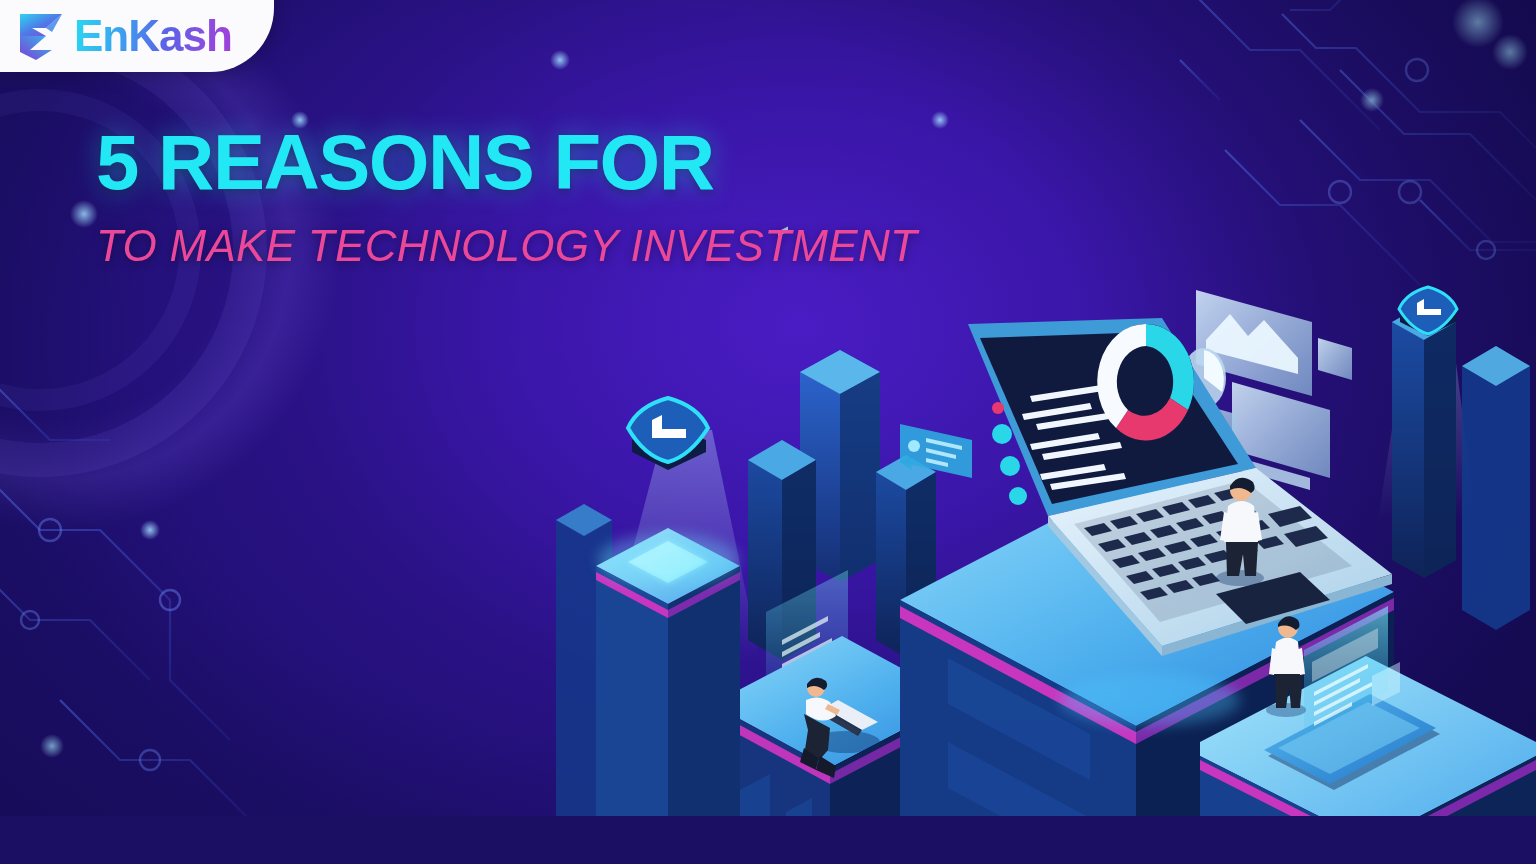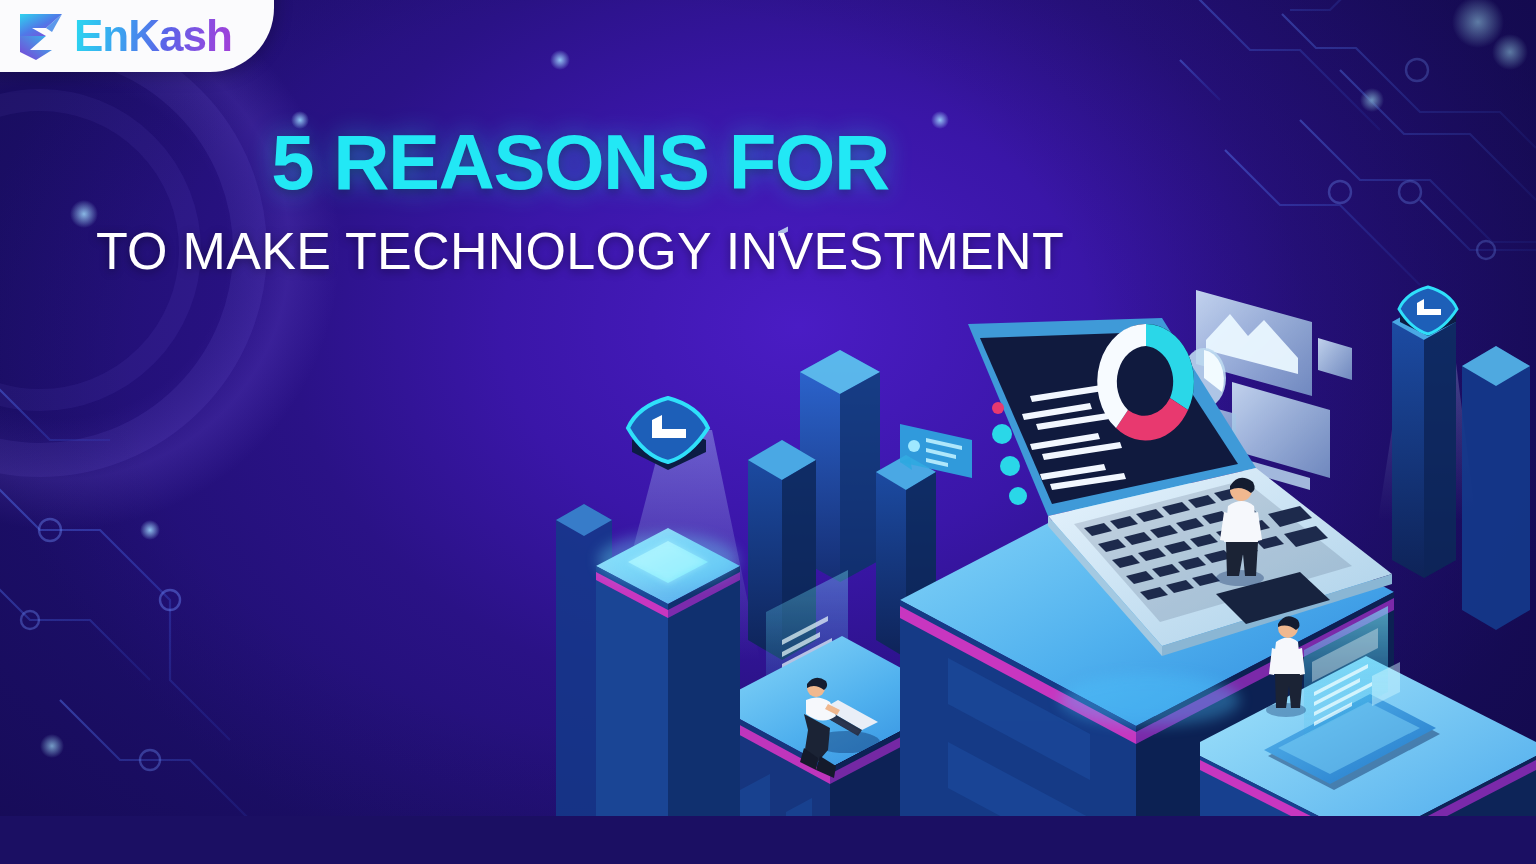--- a/index.html
+++ b/index.html
@@ -36,32 +36,33 @@
   }
   .logo-row { display:flex; align-items:center; gap:2px; }
   .logo-word {
     font-size:44px; font-weight:bold; letter-spacing:-1px;
     background:linear-gradient(100deg,#2ad9f0 0%,#3aa6f0 28%,#5a63e8 58%,#8a4de0 82%,#a23fd8 100%);
     -webkit-background-clip:text; background-clip:text; color:transparent;
     line-height:1;
   }
 
   
-  .copy { position:absolute; left:96px; top:124px; z-index:30;text-align:center; }
+  .copy { position:absolute; left:96px; top:124px; z-index:30; }
   .h-line {
     font-size:78px; font-weight:bold; line-height:.99;
     color:#22e8f5; letter-spacing:-1.5px;
     text-shadow:0 0 26px rgba(34,232,245,.42), 0 3px 10px rgba(0,0,0,.35);
     white-space:nowrap;
   }
   .sub {
     margin-top:20px;
-    font-size:52px; font-weight:500; letter-spacing:.3px;
-    color:#ffffff; white-space:nowrap;
+    font-size:44px; font-weight:500; letter-spacing:.3px;
+    color:#ec4899; white-space:nowrap;
     text-shadow:0 2px 10px rgba(0,0,0,.4);
+    font-style:italic;
   }
 </style>
 </head>
 <body>
 
 <div id="stage">
 
   <div class="bg-base"></div>
 
   <svg class="layer" viewBox="0 0 1536 864">

